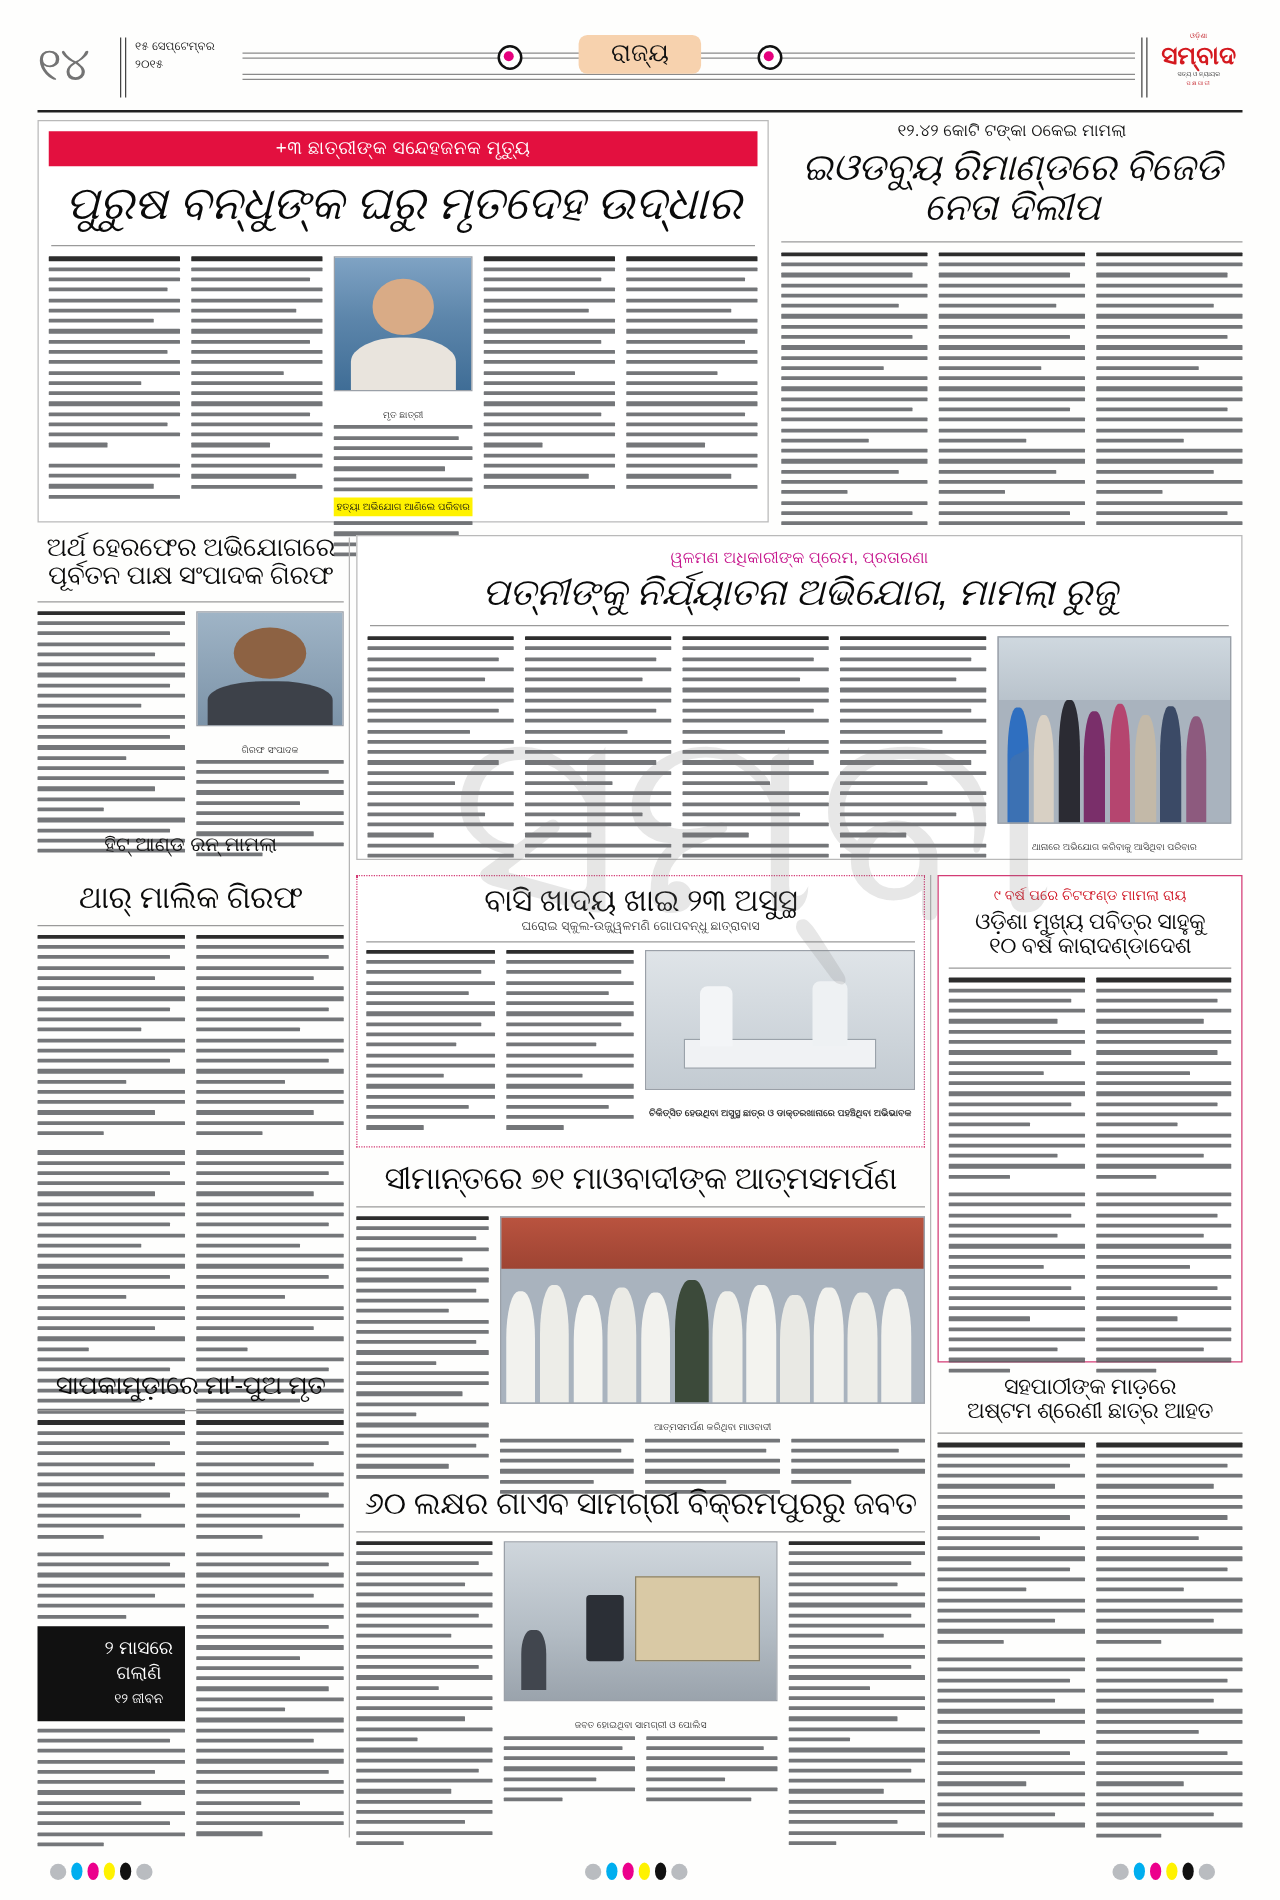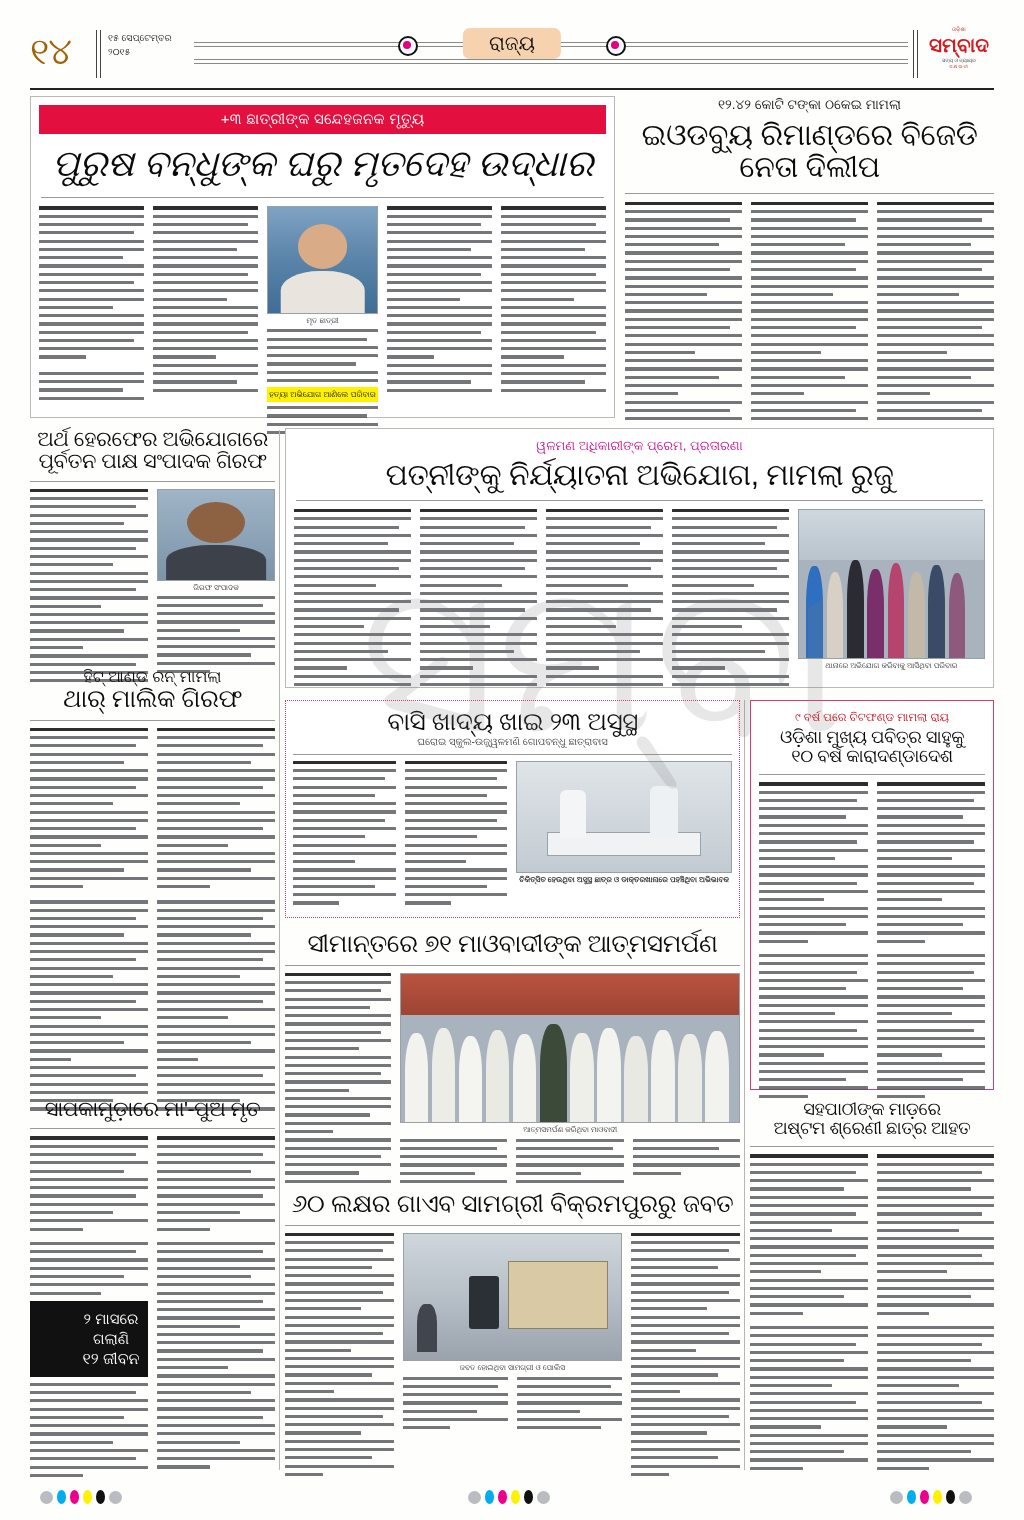--- a/index.html
+++ b/index.html
@@ -8,21 +8,21 @@
     background: #fdfdfb;
     font-family: "Liberation Sans", sans-serif;
     overflow: hidden;
   }
   .page { position: relative; width: 1024px; height: 1520px; background: #fefefd; }
 
   
   .masthead { position: absolute; left: 30px; top: 26px; width: 964px; height: 60px; }
   .pagenum {
     position: absolute; left: 0; top: 0; width: 62px; height: 52px;
-    font-size: 37px; color: #a16207; line-height: 52px; letter-spacing: -1px;
+    font-size: 37px; color: #737373; line-height: 52px; letter-spacing: -1px;
   }
   .dbl-rule-v { position: absolute; left: 66px; top: 4px; width: 5px; height: 48px;
      border-left: 1.5px solid #444; border-right: 1.5px solid #444; }
   .datestack { position: absolute; left: 78px; top: 5px; width: 86px; }
   .datestack div { font-size: 9.5px; color: #222; line-height: 14px; }
   .rulebox { position: absolute; left: 164px; top: 10px; right: 86px; height: 34px; }
   .rulebox .r { position: absolute; left: 0; right: 0; height: 1px; background: #8a8a8a; }
   .rulebox .r:nth-child(1) { top: 6px; }
   .rulebox .r:nth-child(2) { top: 10px; }
   .rulebox .r:nth-child(3) { top: 23px; }
@@ -51,21 +51,21 @@
   .box { position: absolute; border: 1px solid #b9b9b9; background: #fff; }
   .kicker-red {
     background: #e3103f; color: #fff; text-align: center;
     font-size: 15px; padding: 5px 0 6px; letter-spacing: .3px;
   }
   .kicker-plain { text-align:center; font-size: 13.5px; color:#111; line-height:17px; }
   .kicker-magenta { text-align:center; font-size: 13px; color:#c6168d; line-height:17px; }
   .kicker-red-t { text-align:center; font-size: 11.5px; color:#cf1322; line-height:16px; }
   .hl { text-align: center; color: #0a0a0a; line-height: 1.06; letter-spacing: -0.5px; }
   .hl.xl { font-size: 37px; }
-  .hl.lg { font-size: 30px; }
+  .hl.lg { font-size: 30px; font-style: italic; }
   .hl.md { font-size: 25px; }
   .hl.sm { font-size: 21px; }
   .hl.xs { font-size: 18px; }
 
   
   .cols { display: flex; gap: 9px; }
   .col { flex: 1; }
   .ln { height: 3.2px; background: #55585c; margin-bottom: 5.1px; border-radius: .5px; opacity: .82; }
   .ln.s90 { width: 90%; } .ln.s80 { width: 80%; } .ln.s70 { width: 70%; }
   .ln.s60 { width: 60%; } .ln.s45 { width: 45%; } .ln.s35 { width: 35%; }
@@ -105,26 +105,26 @@
   .photo.hospital .p2 { position:absolute; left:62%; top:22%; width:13%; height:48%;
      background:#eef1f3; border-radius:6px 6px 0 0; }
   .photo.truck { background: linear-gradient(#cfd6dc 0%, #b4bdc5 55%, #9aa3ac 100%); }
   .photo.truck .body { position:absolute; right:6%; top:22%; width:46%; height:54%;
      background:#d9c9a5; border:1px solid #8b8268; }
   .photo.truck .cab { position:absolute; left:30%; top:34%; width:14%; height:42%;
      background:#2b2f36; border-radius:3px; }
   .photo.truck .men { position:absolute; left:6%; bottom:6%; width:9%; height:38%;
      background:#41464e; border-radius:40% 40% 0 0; }
 
-  .caption { font-size: 7.5px; color: #333; line-height: 10px; text-align:center; padding-top:2px; }
+  .caption { font-size: 7.5px; color: #333; line-height: 10px; text-align:center; padding-top:14px; }
   .hiliteyellow { background: #fff200; font-size: 8px; color:#111; text-align:center; padding:2px 1px; line-height:11px; }
 
   .blackbox { background: #111; color: #fff; text-align: center; padding: 8px 4px; }
   .blackbox .l1 { font-size: 15px; line-height: 20px; }
-  .blackbox .l2 { font-size: 16px; line-height: 20px; }
+  .blackbox .l2 { font-size: 11px; line-height: 20px; }
 
   .dotted { border: 1.6px dotted #d33b74; }
   .hr-thin { height:1px; background:#9a9a9a; }
 
   
   .watermark {
     position: absolute; left: 360px; top: 540px; width: 430px; height: 260px;
     font-size: 210px; color: rgba(120,120,120,.18); pointer-events:none;
     font-family: "Liberation Serif", serif; line-height: 240px; z-index: 5;
   }
@@ -553,21 +553,21 @@
           <div class="g" style="left:70%; height:63%; background:#3b4a66;"></div>
           <div class="g" style="left:81%; height:57%; background:#8d5a7e;"></div>
         </div>
         <div class="caption">ଥାନାରେ ଅଭିଯୋଗ କରିବାକୁ ଆସିଥିବା ପରିବାର</div>
       </div>
     </div>
   </div>
 
   <div style="position:absolute; left:30px; top:668px; width:245px; height:420px;">
     <div class="kicker-plain" style="font-size:16px;">ହିଟ୍ ଆଣ୍ଡ ରନ୍ ମାମଲା</div>
-    <div class="hl md" style="margin-top:0;">ଥାର୍ ମାଲିକ ଗିରଫ</div>
+    <div class="hl md" style="margin-top:20px;">ଥାର୍ ମାଲିକ ଗିରଫ</div>
     <div class="hr-thin" style="margin:8px 0 7px;"></div>
     <div class="cols">
       <div class="col">
         <div class="ln lead"></div>
           <div class="ln"></div>
           <div class="ln s90"></div>
           <div class="ln"></div>
         <div class="ln s80"></div>
           <div class="ln"></div>
           <div class="ln"></div>

